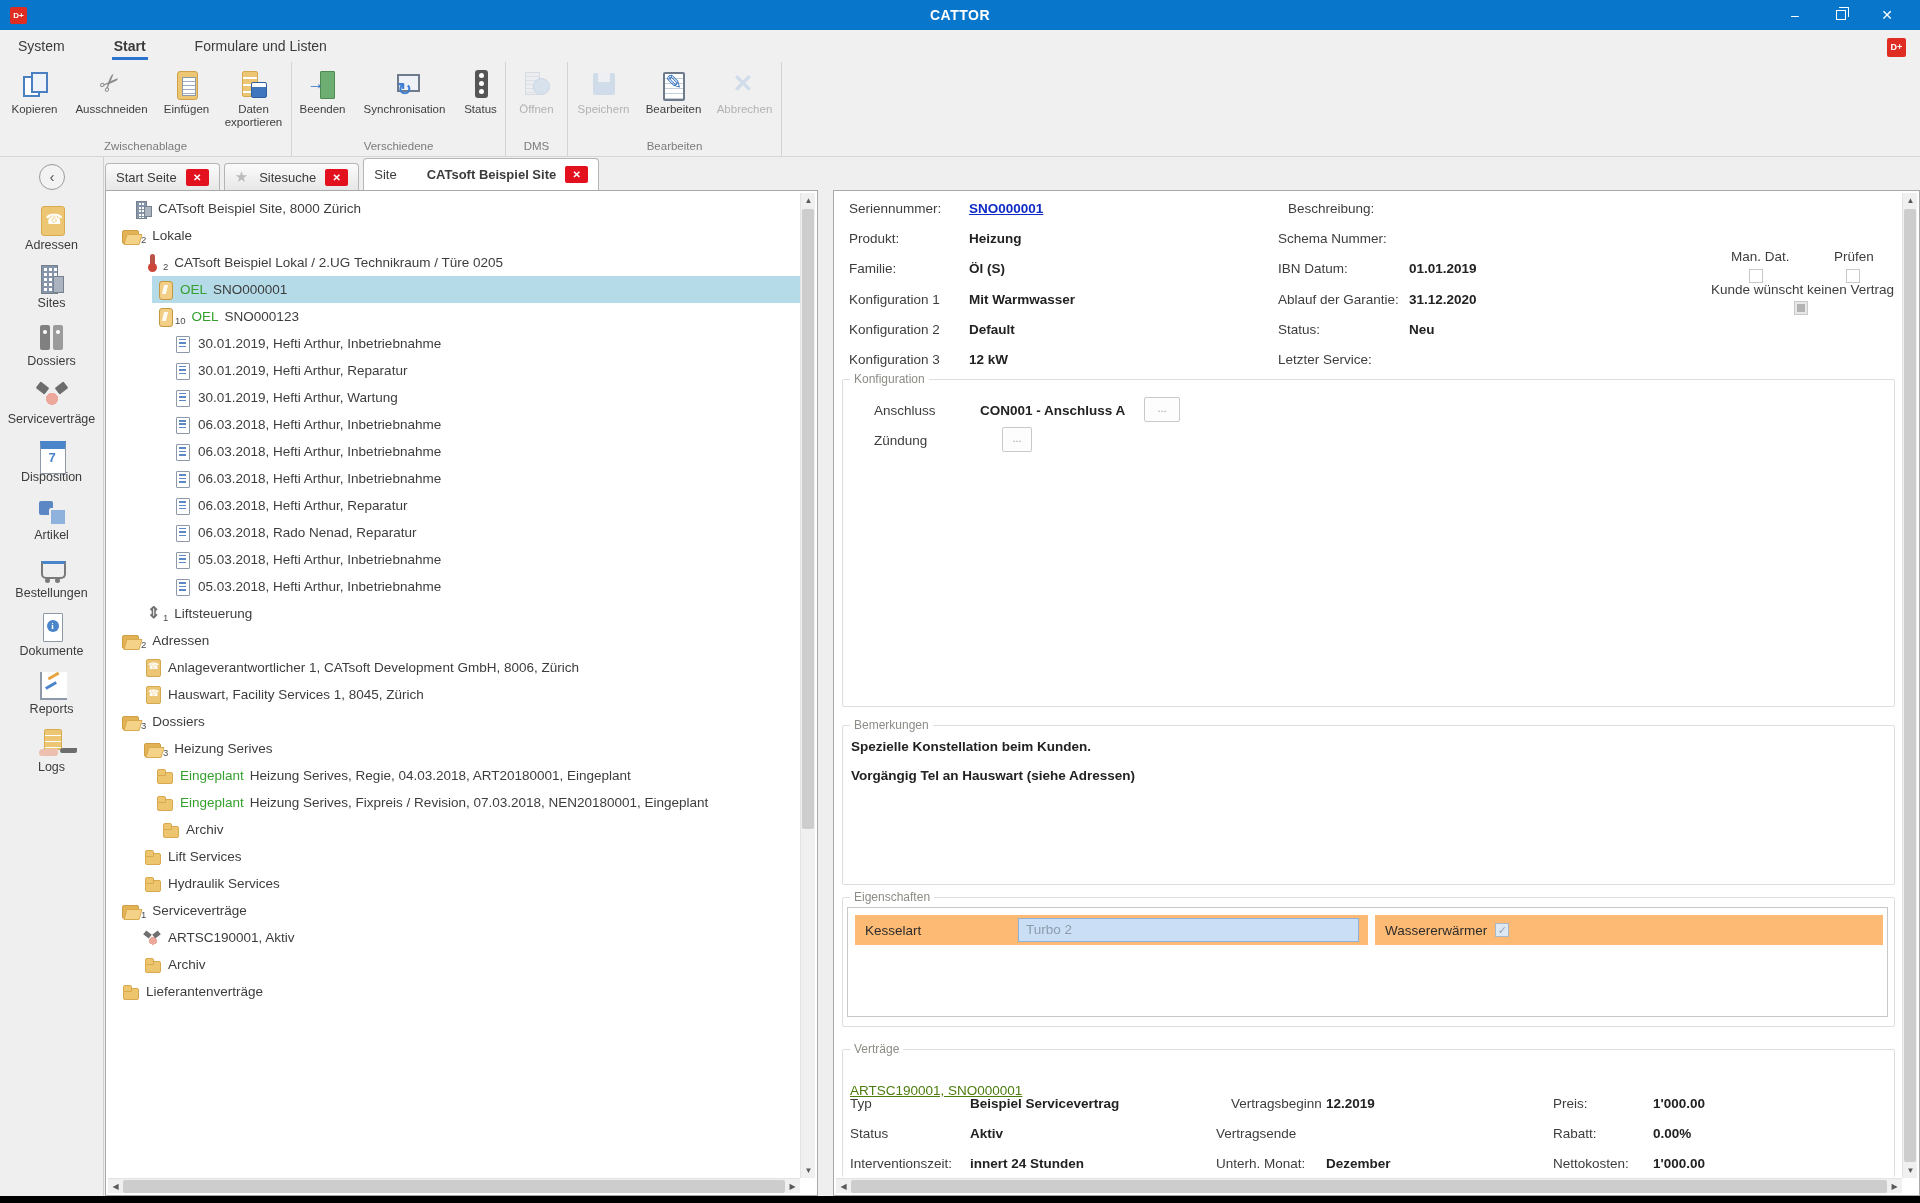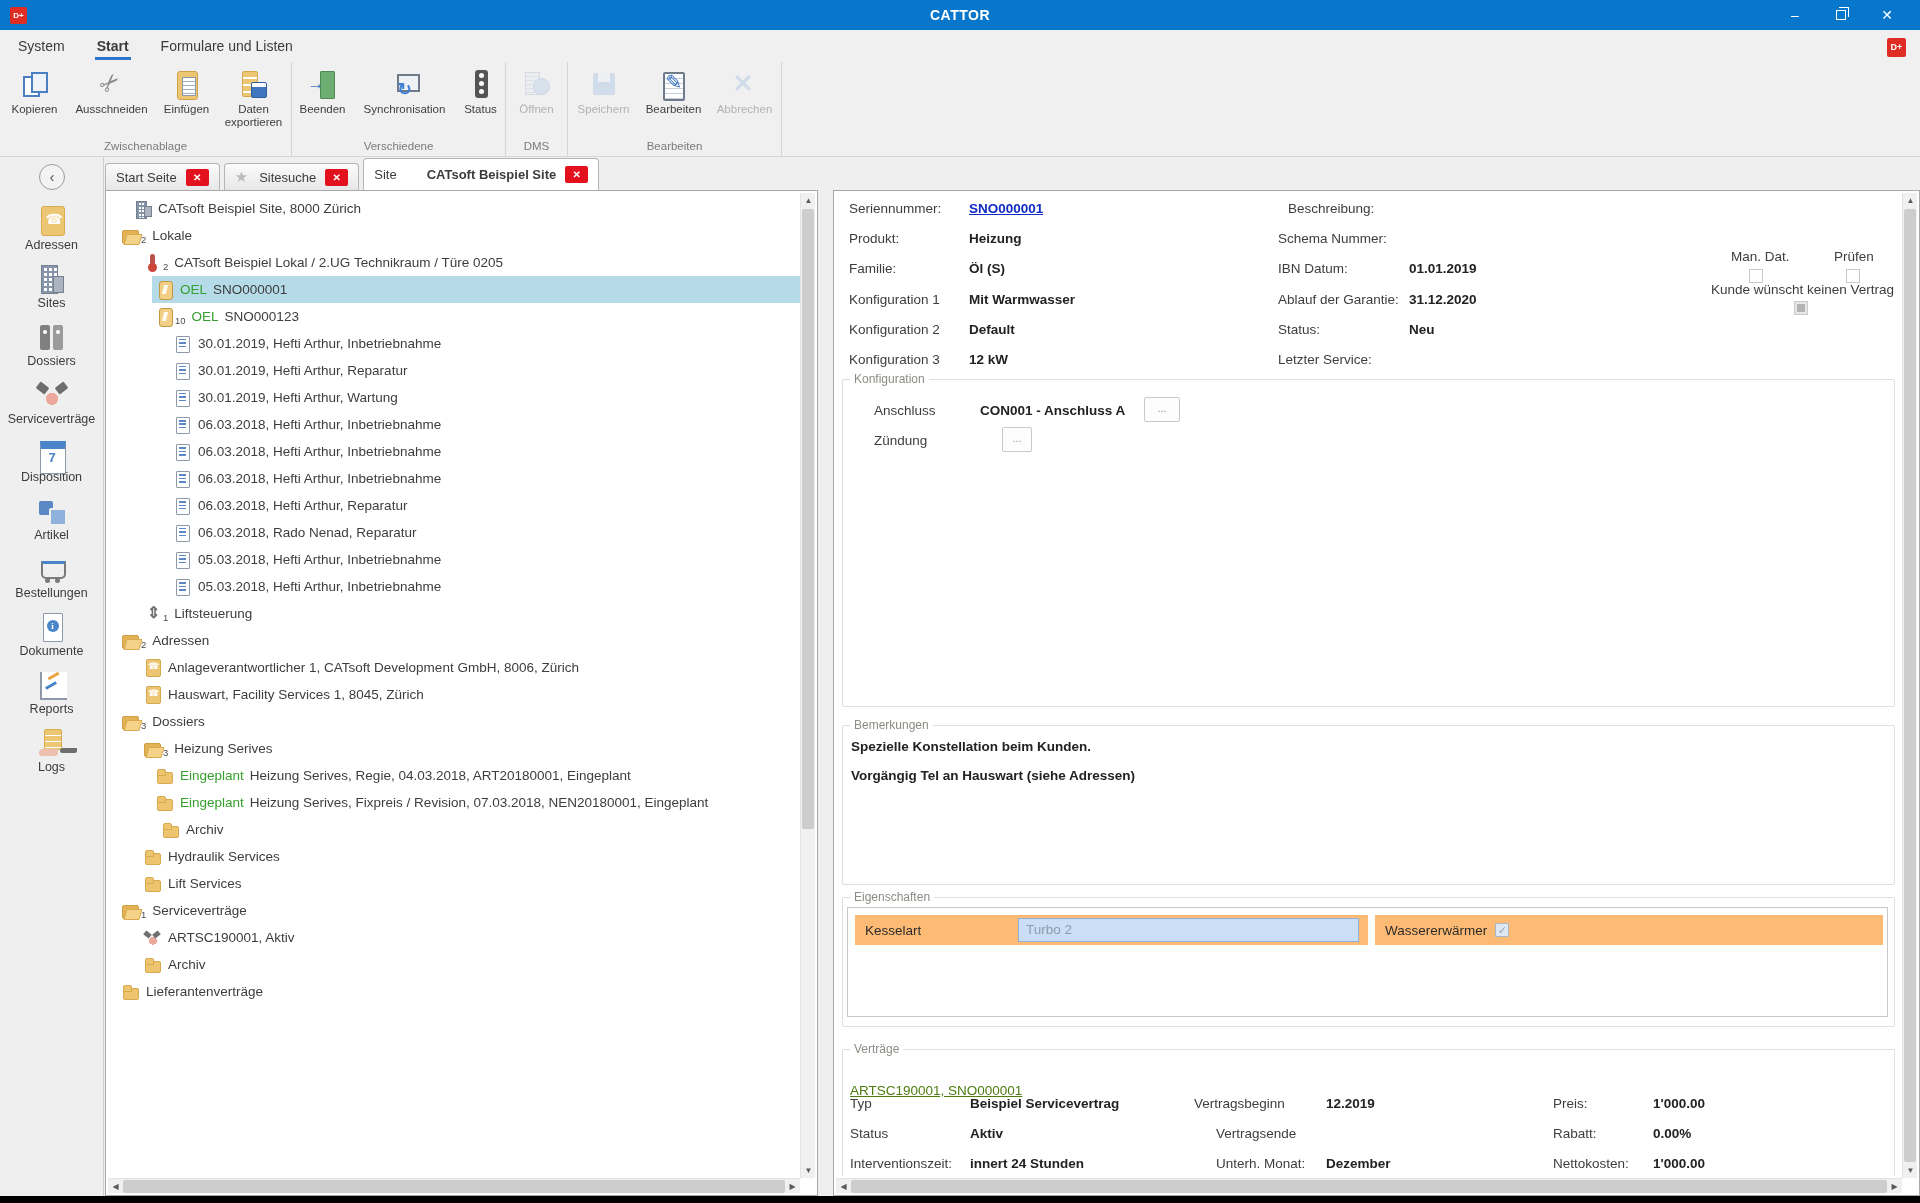--- a/index.html
+++ b/index.html
@@ -16,21 +16,21 @@
   .tb-controls { position:absolute; right:10px; top:0; height:30px; display:flex; }
   .tb-btn { width:46px; height:30px; color:#fff; display:flex; align-items:center; justify-content:center;
     font-size:14px; }
   .maxbox { width:10px; height:10px; border:1.5px solid #fff; position:relative; background:#0876cb; }
   .maxbox::before { content:""; position:absolute; left:2px; top:-4px; width:9px; height:9px;
     border:1.5px solid #fff; border-bottom:none; border-left:none; }
 
   
   .ribbon { position:absolute; top:30px; left:0; right:0; height:127px; background:#f1f0f1;
     border-bottom:1px solid #d7d6d7; }
-  .ribbon-tabs { height:30px; display:flex; align-items:flex-end; padding-left:16px; gap:28px; }
+  .ribbon-tabs { height:30px; display:flex; align-items:flex-end; padding-left:16px; gap:45px; }
   .rtab { font-size:14px; color:#3b3b3b; padding:4px 2px 6px; }
   .rtab.active { font-weight:bold; border-bottom:3px solid #2a74cf; padding-bottom:3px; }
   .ribbon-logo { position:absolute; right:14px; top:8px; width:19px; height:19px; background:#e02d24;
     border-radius:2px; color:#fff; font-size:9px; font-weight:bold; text-align:center; line-height:19px; }
   .ribbon-body { position:absolute; top:32px; left:0; right:0; bottom:0; display:flex; }
   .rgroup { display:flex; flex-direction:column; border-right:1px solid #d5d4d5; padding-top:2px;justify-content:space-between; }
   .rgroup-buttons { flex:1; display:flex; align-items:flex-start; justify-content:center; }
   .rbtn { display:flex; flex-direction:column; align-items:center; padding:4px 2px 0; cursor:default; }
   .rlabel { font-size:11.5px; color:#3e3e3e; text-align:center; line-height:13px; margin-top:3px; }
   .rbtn.disabled .rlabel { color:#b2b2b2; }
@@ -592,29 +592,29 @@
             <span class="ticon folder-icon"></span>
 
             <span class="ttext">Archiv</span>
           </div>
         </div>
 
         <div class="trow" style="padding-left: 32px;">
           <div class="rowbody">
             <span class="ticon folder-icon"></span>
 
+            <span class="ttext">Lift Services</span>
+          </div>
+        </div>
+
+        <div class="trow" style="padding-left: 32px;">
+          <div class="rowbody">
+            <span class="ticon folder-icon"></span>
+
             <span class="ttext">Hydraulik Services</span>
-          </div>
-        </div>
-
-        <div class="trow" style="padding-left: 32px;">
-          <div class="rowbody">
-            <span class="ticon folder-icon"></span>
-
-            <span class="ttext">Lift Services</span>
           </div>
         </div>
 
         <div class="trow" style="padding-left: 10px;">
           <div class="rowbody">
             <span class="ticon folder-open-icon"></span>
             <span class="tcount">1</span>
 
             <span class="ttext">Serviceverträge</span>
           </div>
@@ -728,21 +728,21 @@
         </div>
       </div>
     </div>
 
     <div class="groupbox" style="left:8px;top:858px;right:24px;height:128px;border-bottom:none">
       <span class="gb-label">Verträge</span>
       <a class="vlink" style="left:7px;top:15px" href="#">ARTSC190001, SNO000001</a>
       <div class="fld" style="top:46px">
         <span class="flabel" style="left:7px">Typ</span>
         <span class="fvalue" style="left:127px">Beispiel Servicevertrag</span>
-        <span class="flabel" style="left:351px">Vertragsbeginn</span>
+        <span class="flabel" style="left:388px">Vertragsbeginn</span>
         <span class="fvalue" style="left:483px">12.2019</span>
         <span class="flabel" style="left:710px">Preis:</span>
         <span class="fvalue" style="left:810px">1'000.00</span>
       </div>
       <div class="fld" style="top:76px">
         <span class="flabel" style="left:7px">Status</span>
         <span class="fvalue" style="left:127px">Aktiv</span>
         <span class="flabel" style="left:373px">Vertragsende</span>
         <span class="flabel" style="left:710px">Rabatt:</span>
         <span class="fvalue" style="left:810px">0.00%</span>

